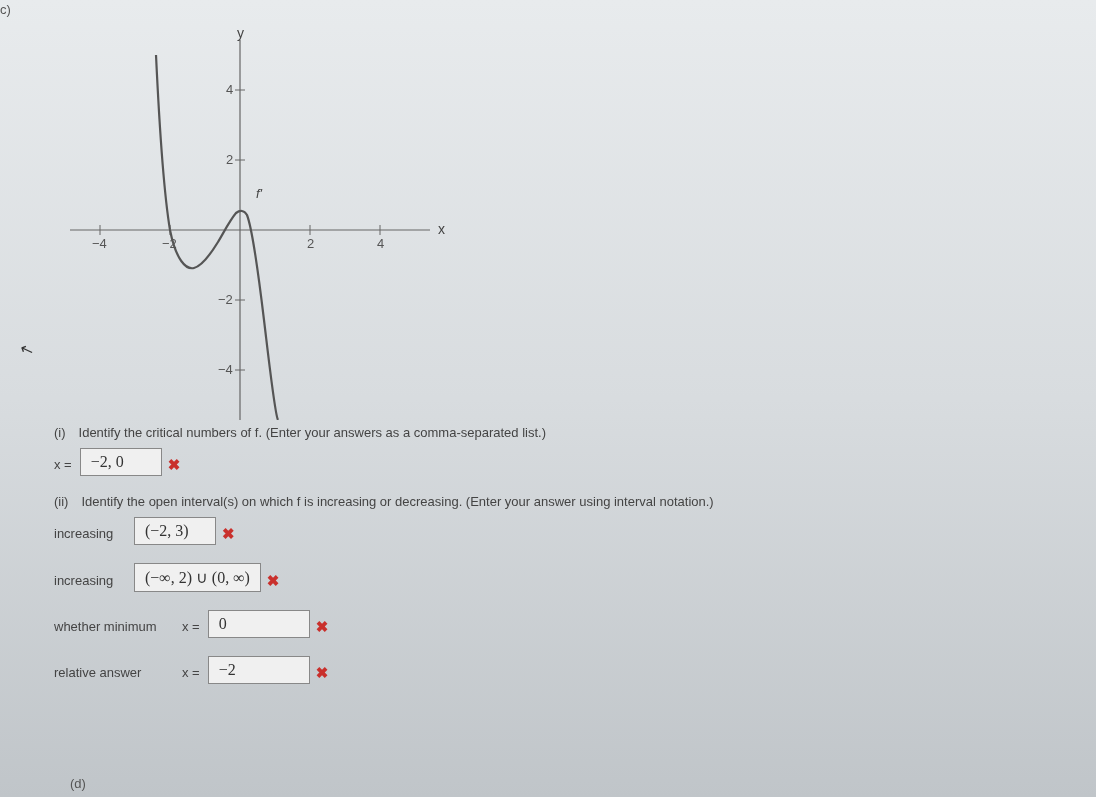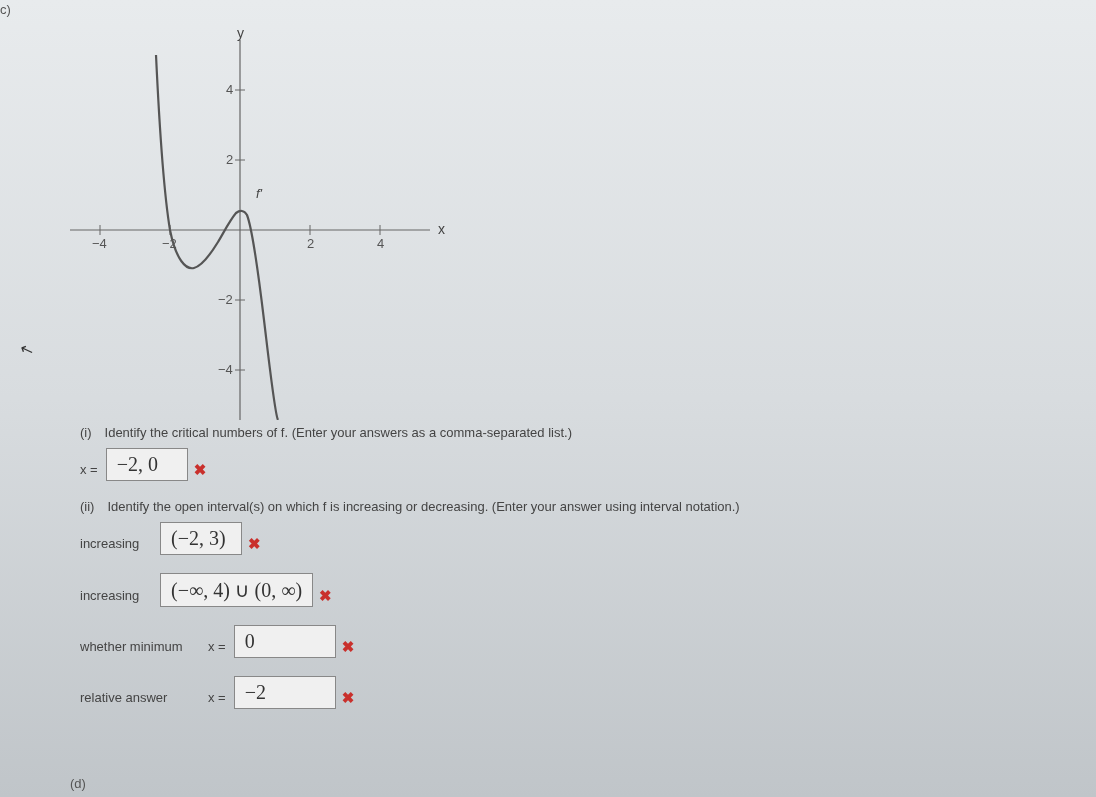--- a/index.html
+++ b/index.html
@@ -24,21 +24,21 @@
     top: 20px;
     width: 400px;
     height: 400px;
   }
   .graph-svg {
     width: 400px;
     height: 400px;
   }
   .content {
     position: absolute;
-    left: 80px;
+    left: 54px;
     top: 425px;
     width: 980px;
   }
   .prompt {
     margin-bottom: 8px;
     color: #444;
   }
   .answer-row {
     margin-bottom: 18px;
     display: flex;
@@ -48,21 +48,21 @@
   .label-text {
     margin-right: 8px;
     padding-bottom: 4px;
     color: #444;
   }
   .answer-box {
     border: 1px solid #888;
     background: #f0f0f0;
     padding: 4px 10px;
     font-family: 'Times New Roman', serif;
-    font-size: 20px;
+    font-size: 16px;
     min-width: 60px;
     display: inline-block;
     color: #333;
   }
   .wrong-icon {
     color: #c9302c;
     font-weight: bold;
     font-size: 15px;
     margin-left: 6px;
     align-self: flex-end;
@@ -137,21 +137,21 @@
 
   <div class="section">
     <div class="prompt">(ii) Identify the open interval(s) on which f is increasing or decreasing. (Enter your answer using interval notation.)</div>
     <div class="answer-row sub-indent">
       <span class="label-text" style="min-width:72px">increasing</span>
       <span class="answer-box">(−2, 3)</span>
       <span class="wrong-icon">✖</span>
     </div>
     <div class="answer-row sub-indent">
       <span class="label-text" style="min-width:72px">increasing</span>
-      <span class="answer-box">(−∞, 4) ∪ (0, ∞)</span>
+      <span class="answer-box">(−∞, 2) ∪ (0, ∞)</span>
       <span class="wrong-icon">✖</span>
     </div>
   </div>
 
   <div class="section">
     <div class="answer-row sub-indent">
       <span class="label-text" style="min-width:120px">whether minimum</span>
       <span class="label-text">x =</span>
       <span class="answer-box" style="min-width:80px">0</span>
       <span class="wrong-icon">✖</span>

